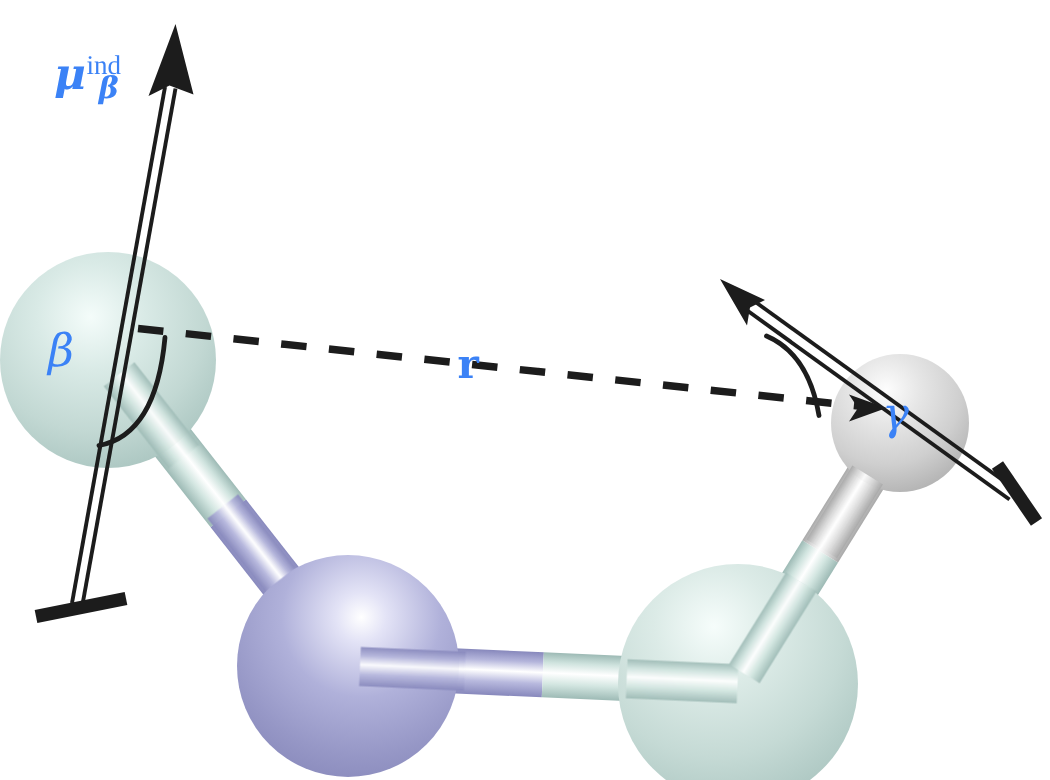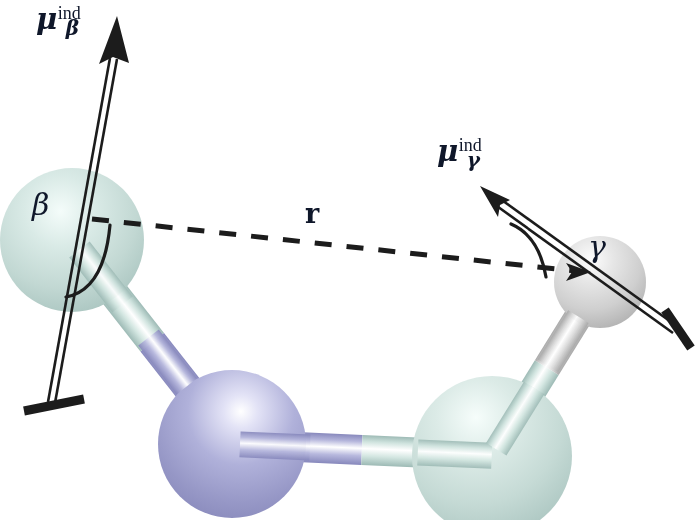--- a/index.html
+++ b/index.html
@@ -17,24 +17,25 @@
   }
   #scene {
     position: absolute;
     left: 0;
     top: 0;
     width: 700px;
     height: 520px;
   }
   .lbl {
     position: absolute;
-    color: #0f172a;
+    color: #3b82f6;
     white-space: nowrap;
     line-height: 1;
     user-select: none;
+    margin-top: 30px;
   }
   .mu-label {
     font-size: 27px;
   }
   .mu-base {
     font-family: "DejaVu Serif", serif;
     font-weight: bold;
     font-style: italic;
     font-size: 29px;
     letter-spacing: -0.5px;
@@ -226,23 +227,20 @@
 
     <g>
       <path d="M 546 277 Q 539 236 511 224" fill="none" stroke="#1c1c1c" stroke-width="3.2" stroke-linecap="round"></path>
     </g>
   </svg>
 
   <div class="lbl mu-label" id="label-mu-beta">
     <span class="mu-base">μ</span><span class="mu-sup">ind</span><span class="mu-sub">β</span>
   </div>
 
-  <div class="lbl mu-label" id="label-mu-gamma">
-    <span class="mu-base">μ</span><span class="mu-sup">ind</span><span class="mu-sub">γ</span>
-  </div>
 
   <div class="lbl" id="label-r">r</div>
 
   <div class="lbl" id="label-angle-beta">β</div>
 
   <div class="lbl" id="label-angle-gamma">γ</div>
 
 </div>
 
 </body></html>

